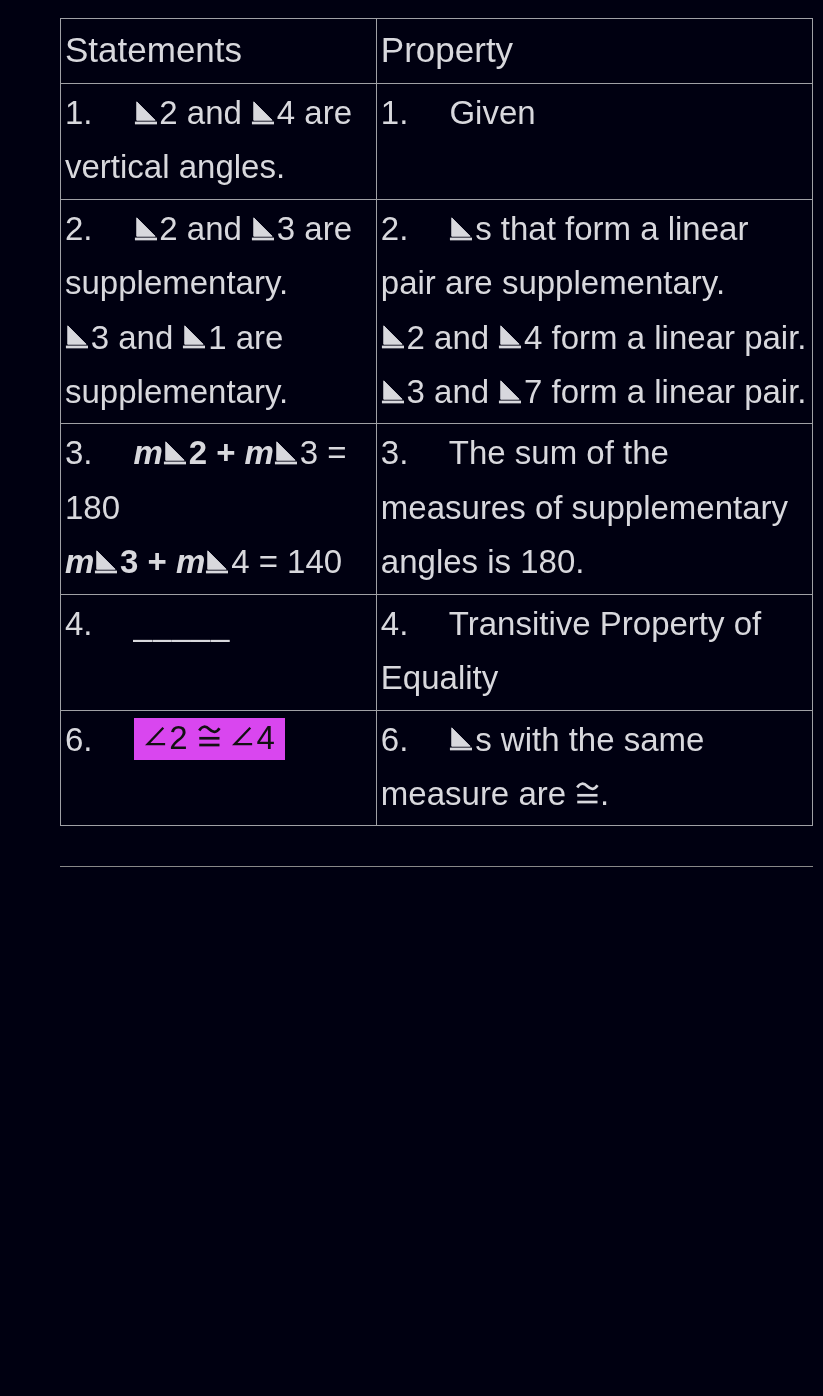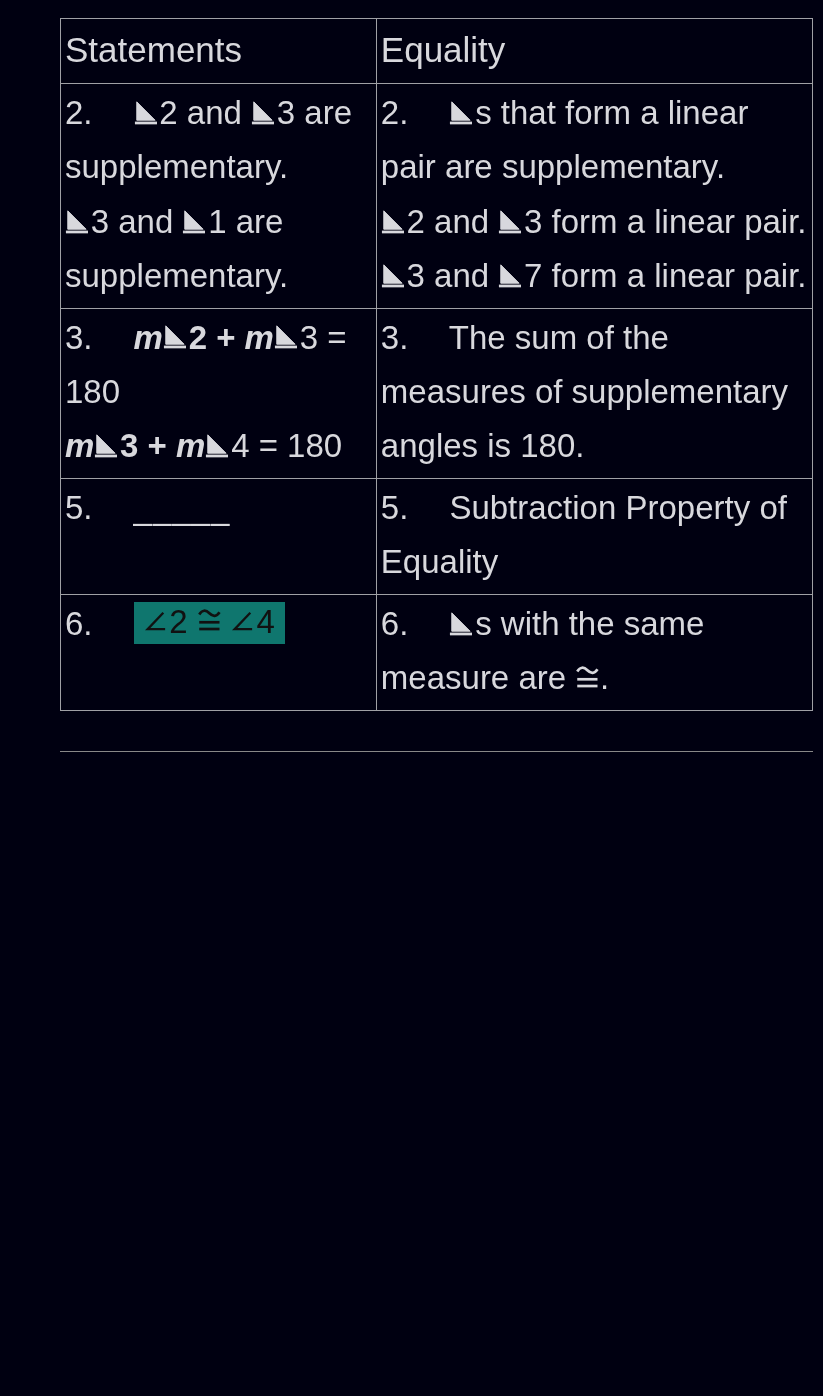--- a/index.html
+++ b/index.html
@@ -60,21 +60,21 @@
   .mital { font-style: italic; font-weight: 600; }
   .mbold { font-weight: 600; }
 
   .blank {
     letter-spacing: 1px;
   }
 
   
   .boxed {
     display: inline-block;
-    background: #0f766e;
+    background: #d946ef;
     color: #111;
     padding: 2px 10px 4px 10px;
     line-height: 1.1;
     vertical-align: 2px;
   }
 
   hr.footer-rule {
     border: none;
     border-top: 1px solid #888;
     margin: 40px 0 0 0;
@@ -105,25 +105,39 @@
 
 <div class="page">
   <table class="proof">
     <colgroup>
       <col class="col-stmt">
         <col class="col-reas">
     </colgroup>
     <thead>
       <tr>
         <th>Statements</th>
-        <th>Equality</th>
+        <th>Property</th>
       </tr>
     </thead>
     <tbody>
 
+      <tr>
+        <td>
+          <span class="num">1.</span>
+          <span class="ang"><svg viewBox="0 0 26 28">
+                <use href="#angle-glyph"></use>
+              </svg></span><span>2 and </span><span class="ang"><svg viewBox="0 0 26 28">
+                <use href="#angle-glyph"></use>
+              </svg></span><span>4 are vertical angles.</span>
+        </td>
+        <td>
+          <span class="num">1.</span>
+          <span>Given</span>
+        </td>
+      </tr>
 
       <tr>
         <td>
           <span class="num">2.</span>
           <span class="ang"><svg viewBox="0 0 26 28">
                 <use href="#angle-glyph"></use>
               </svg></span><span>2 and </span><span class="ang"><svg viewBox="0 0 26 28">
                 <use href="#angle-glyph"></use>
               </svg></span><span>3 are supplementary.</span><br>
           <span class="ang"><svg viewBox="0 0 26 28">
@@ -134,60 +148,60 @@
         </td>
         <td>
           <span class="num">2.</span>
           <span class="ang"><svg viewBox="0 0 26 28">
                 <use href="#angle-glyph"></use>
               </svg></span><span>s that form a linear pair are supplementary.</span><br>
           <span class="ang"><svg viewBox="0 0 26 28">
                 <use href="#angle-glyph"></use>
               </svg></span><span>2 and </span><span class="ang"><svg viewBox="0 0 26 28">
                 <use href="#angle-glyph"></use>
-              </svg></span><span>3 form a linear pair.</span><br>
+              </svg></span><span>4 form a linear pair.</span><br>
           <span class="ang"><svg viewBox="0 0 26 28">
                 <use href="#angle-glyph"></use>
               </svg></span><span>3 and </span><span class="ang"><svg viewBox="0 0 26 28">
                 <use href="#angle-glyph"></use>
               </svg></span><span>7 form a linear pair.</span>
         </td>
       </tr>
 
       <tr>
         <td>
           <span class="num">3.</span>
           <span class="mital">m</span><span class="ang"><svg viewBox="0 0 26 28">
                 <use href="#angle-glyph"></use>
               </svg></span><span class="mbold">2 + </span><span class="mital">m</span><span class="ang"><svg viewBox="0 0 26 28">
                 <use href="#angle-glyph"></use>
               </svg></span><span>3 = 180</span><br>
           <span class="mital">m</span><span class="ang"><svg viewBox="0 0 26 28">
                 <use href="#angle-glyph"></use>
               </svg></span><span class="mbold">3 + </span><span class="mital">m</span><span class="ang"><svg viewBox="0 0 26 28">
                 <use href="#angle-glyph"></use>
-              </svg></span><span>4 = 180</span>
+              </svg></span><span>4 = 140</span>
         </td>
         <td>
           <span class="num">3.</span>
           <span>The sum of the measures of supplementary angles is 180.</span>
         </td>
       </tr>
 
-
-      <tr>
-        <td>
-          <span class="num">5.</span>
+      <tr>
+        <td>
+          <span class="num">4.</span>
           <span class="blank">_____</span>
         </td>
         <td>
-          <span class="num">5.</span>
-          <span>Subtraction Property of Equality</span>
-        </td>
-      </tr>
+          <span class="num">4.</span>
+          <span>Transitive Property of Equality</span>
+        </td>
+      </tr>
+
 
       <tr>
         <td>
           <span class="num">6.</span>
           <span class="boxed">
             <span class="ang ang-dark" style="color:#111"><svg viewBox="0 0 26 28">
                   <use href="#angle-outline"></use>
                 </svg></span><span>2</span>
             <span class="cong" style="color:#111"><svg viewBox="0 0 22 24">
                   <use href="#cong-glyph"></use>

